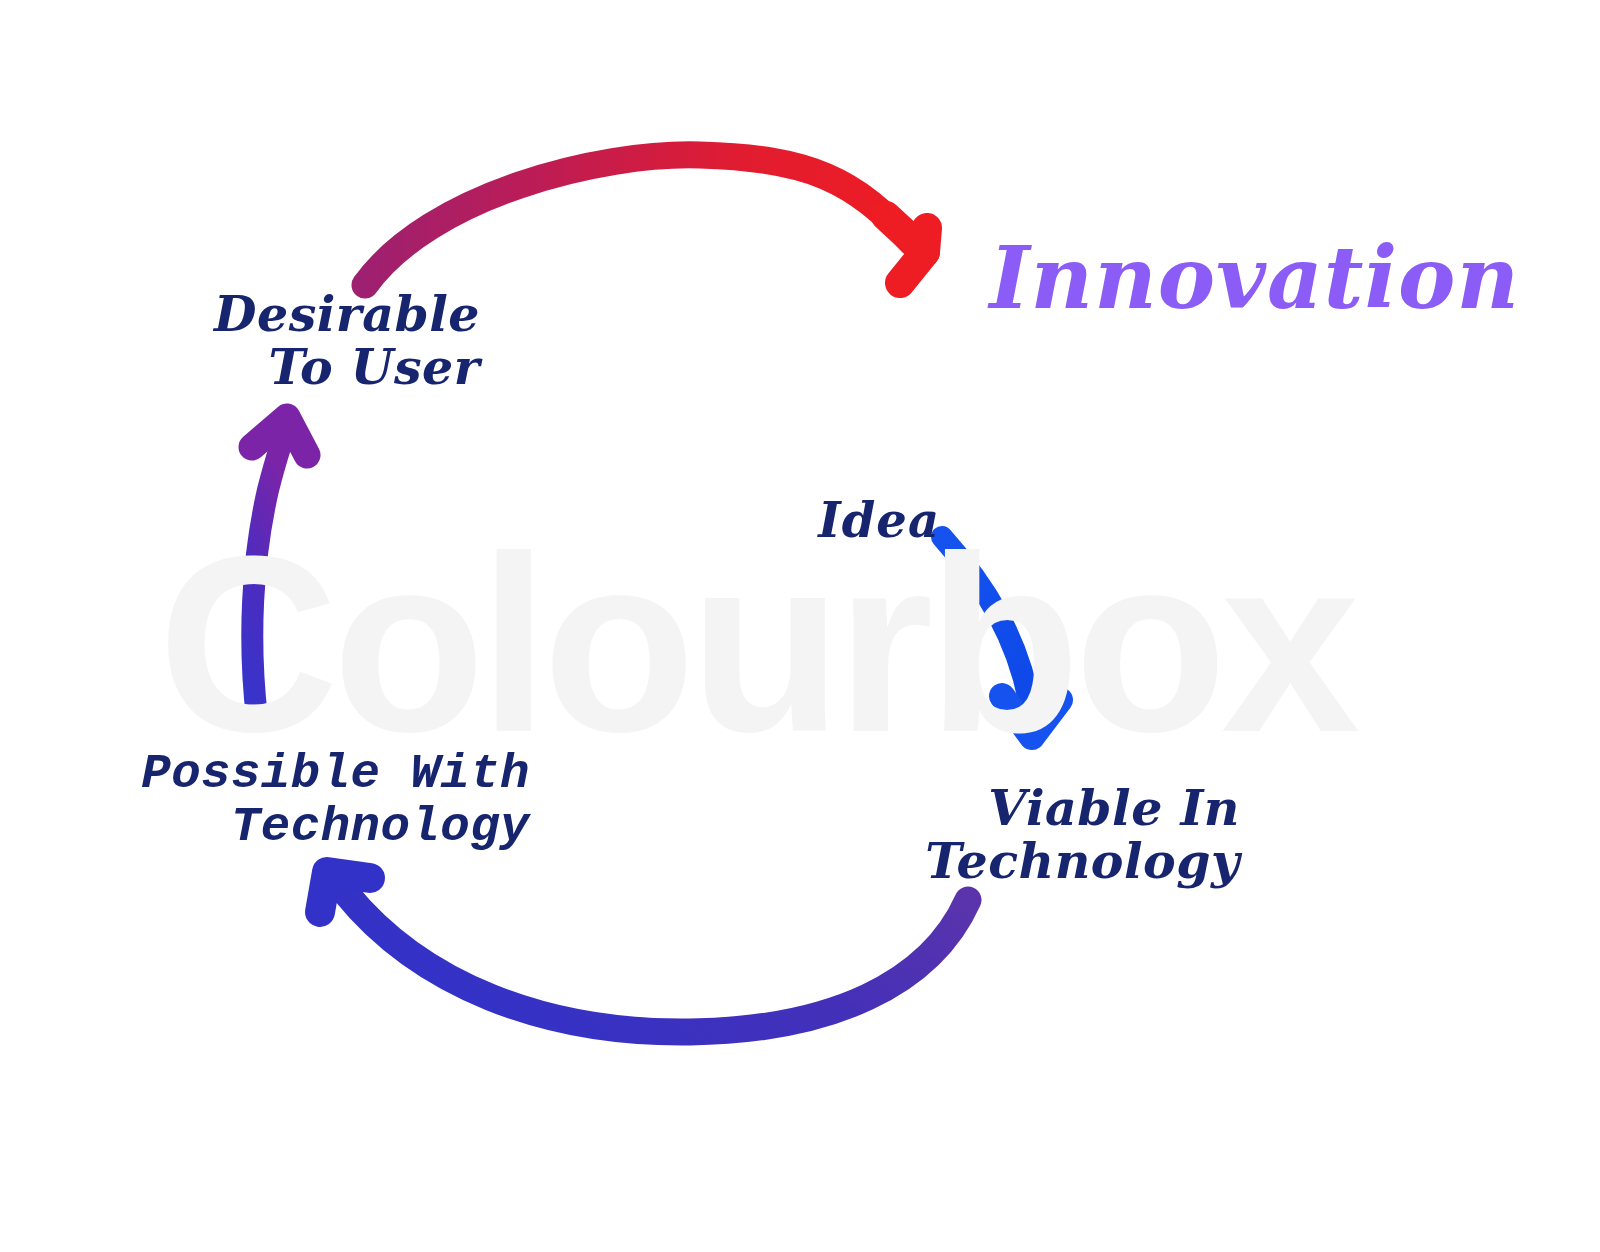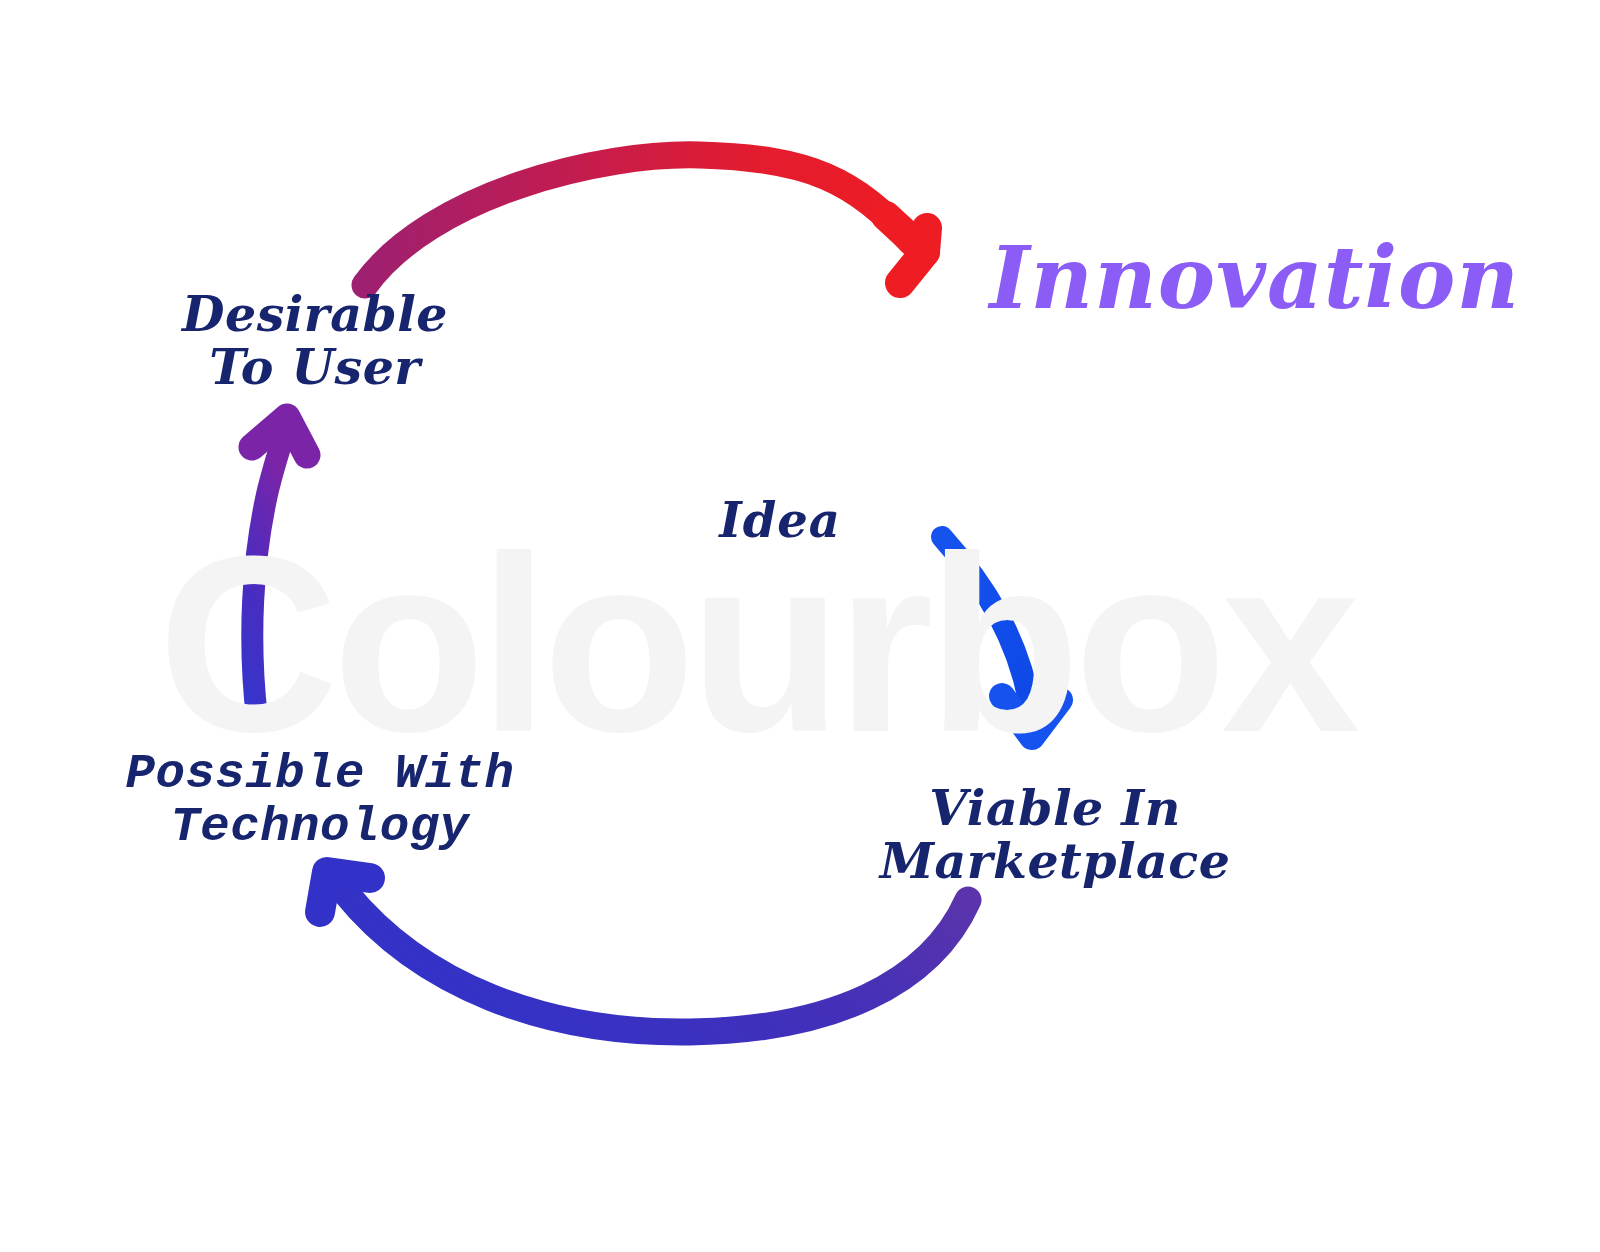--- a/index.html
+++ b/index.html
@@ -35,21 +35,21 @@
     pointer-events: none;
     line-height: 1;
   }
   .node-label {
     position: absolute;
     font-family: "DejaVu Serif", serif;
     font-style: italic;
     font-weight: 700;
     color: #16256e;
     line-height: 1.08;
-    text-align: center;
+    text-align: right;
     white-space: pre-line;
     letter-spacing: 0.5px;
   }
   #label-desirable {
     left: 150px;
     top: 288px;
     width: 330px;
     font-size: 49px;
   }
   #label-possible {
@@ -133,17 +133,17 @@
 
 <div class="watermark">Colourbox</div>
 
 <div class="node-label" id="label-desirable">Desirable
 To User</div>
 
 <div class="node-label" id="label-possible">Possible With
 Technology</div>
 
 <div class="node-label" id="label-viable">Viable In
-Marketplace</div>
+Technology</div>
 
 <div class="node-label" id="label-idea">Idea</div>
 
 <div class="node-label" id="label-innovation">Innovation</div>
 
 </body></html>

